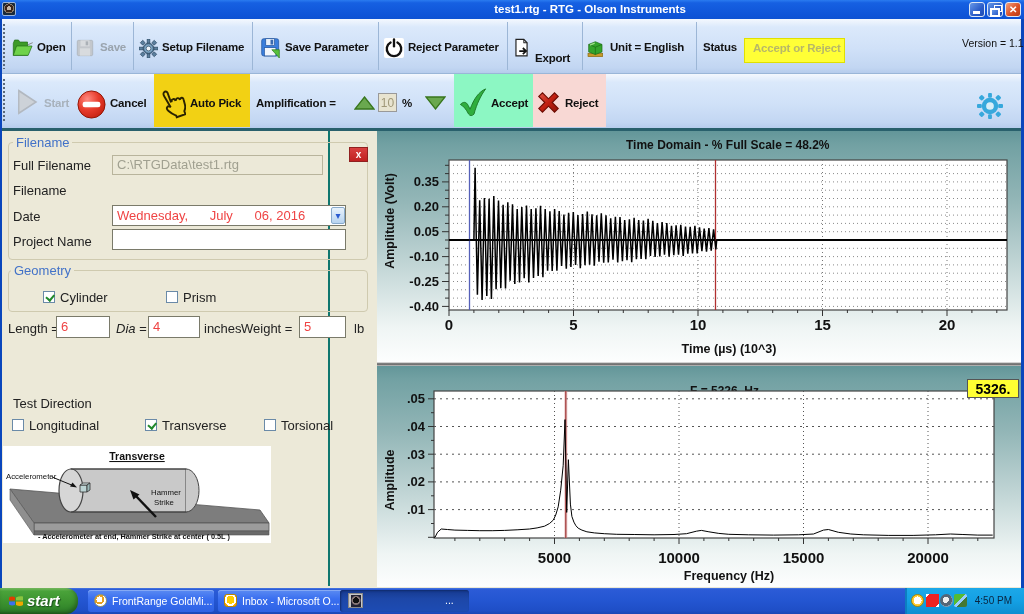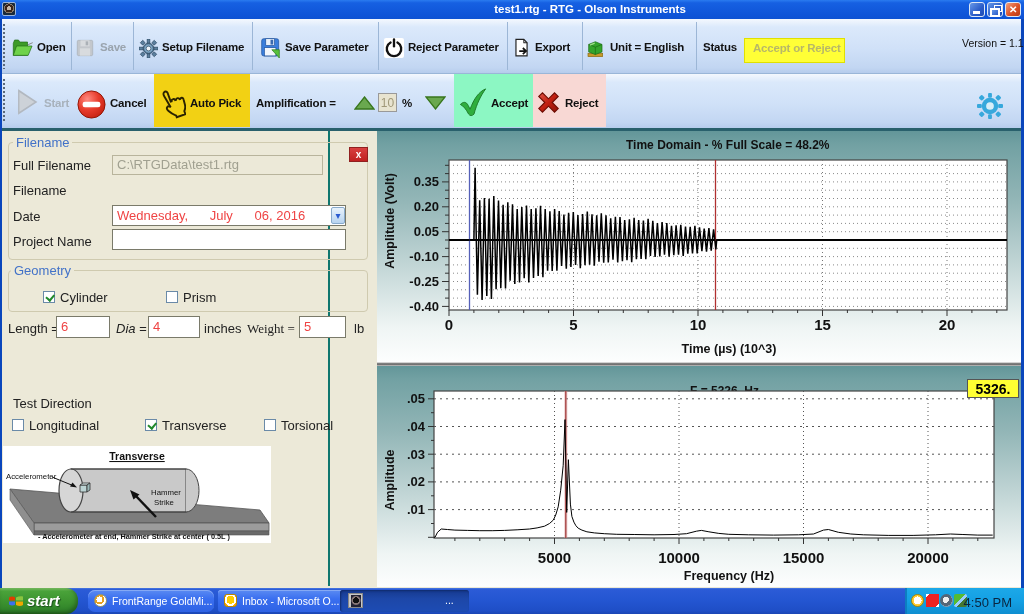--- a/index.html
+++ b/index.html
@@ -58,21 +58,21 @@
   background:linear-gradient(#4b79e0 0%, #2b5bd7 6%, #2456d2 45%, #1e4ec6 88%, #1a46b4 100%); }
 #startbtn { left:0; top:588px; width:78px; height:26px; border-radius:0 12px 12px 0;
   background:linear-gradient(#7bbf63 0%, #4aa33a 12%, #3d9430 50%, #2f822a 90%, #27711f 100%);
   box-shadow:inset -2px -2px 4px rgba(0,0,0,.3);
 }
 #startbtn .stext { left:27px; top:4px; color:#fff; font-weight:bold; font-style:italic; font-size:15px; text-shadow:1px 1px 1px #1c4f1c; }
 .taskbtn { top:590px; height:22px; border-radius:3px; background:linear-gradient(#5b8bf2,#3a6ff0 40%,#2e62e4); color:#fff; font-size:10.5px; box-shadow:inset 0 1px 0 #85a9f5; white-space:nowrap; overflow:hidden; }
 .taskbtn.pressed { background:linear-gradient(#16398f,#1d47a8 40%,#1d4cb4); box-shadow:inset 1px 1px 2px #102a6a; }
 #tray { left:905px; top:588px; width:119px; height:26px;
   background:linear-gradient(#1ca8e8 0%, #14a0e4 50%, #0f8ed0 100%); border-left:2px solid #0d7ec0; }
-#tray .time { right:12px; top:7px; color:#0a2540; font-size:13px; position:absolute; }
+#tray .time { right:12px; top:7px; color:#0a2540; font-size:10px; position:absolute; }
 </style>
 </head>
 <body>
 
 <div id="titlebar" class="abs">
   <div class="ticon abs"></div>
   <div class="ttext abs">test1.rtg - RTG - Olson Instruments</div>
   <div id="btn-min" class="wbtn abs"></div>
   <div id="btn-max" class="wbtn abs"></div>
   <div id="btn-close" class="wbtn abs"></div>
@@ -128,21 +128,21 @@
         <path d="M9.5 6.5 A10.5 10.5 0 1 0 19.5 6.5" fill="none" stroke="#111" stroke-width="3.4" stroke-linecap="round"></path>
         <line x1="14.5" y1="2" x2="14.5" y2="12" stroke="#111" stroke-width="3.4" stroke-linecap="round"></line>
       </svg></div>
   <div class="tlabel abs" style="left:406px;top:22px;">Reject Parameter</div>
   <div class="tsep abs" style="left:505px;"></div>
   <div class="abs" id="ic-export" style="left:512px;top:19px;width:17px;height:20px;"><svg width="17" height="20" viewBox="0 0 26 29" preserveAspectRatio="none">
         <path d="M3 2 L15 2 L20 7 L20 26 L3 26 Z" fill="#fff" stroke="#222" stroke-width="1.8"></path>
         <path d="M15 2 L15 7 L20 7" fill="none" stroke="#222" stroke-width="1.5"></path>
         <path d="M8 19 L17 19 M13.5 14.5 L18.5 19 L13.5 23.5" fill="none" stroke="#111" stroke-width="2.6"></path>
       </svg></div>
-  <div class="tlabel abs" style="left:533px;top:22px;">Export</div>
+  <div class="tlabel abs" style="left:533px;top:33px;">Export</div>
   <div class="tsep abs" style="left:580px;"></div>
   <div class="abs" id="ic-unit" style="left:584px;top:20px;width:20px;height:19px;"><svg width="20" height="19" viewBox="0 0 30 28" preserveAspectRatio="none">
         <rect x="3" y="21" width="22" height="5" fill="#c89a28" stroke="#8a6a10"></rect>
         <path d="M4 8 L14 4 L24 8 L24 19 L14 23 L4 19 Z" fill="#35a52c" stroke="#1a6a14"></path>
         <path d="M4 8 L14 12 L24 8" fill="none" stroke="#1a6a14"></path>
         <path d="M14 12 L14 23" stroke="#1a6a14"></path>
         <path d="M6 9 L13 6" stroke="#9fe08a" stroke-width="2"></path>
       </svg></div>
   <div class="tlabel abs" style="left:608px;top:22px;">Unit&nbsp;=&nbsp;English</div>
   <div class="tsep abs" style="left:694px;"></div>
@@ -239,21 +239,21 @@
   <div class="cb on abs" style="left:41px;top:160px;"></div>
   <div class="lbl abs" style="left:58px;top:159px;">Cylinder</div>
   <div class="cb abs" style="left:164px;top:160px;"></div>
   <div class="lbl abs" style="left:181px;top:159px;">Prism</div>
 
   <div class="lbl abs" style="left:6px;top:190px;">Length =</div>
   <div class="inp abs" style="left:54px;top:185px;width:54px;height:22px;line-height:20px;padding-left:4px;">6</div>
   <div class="lbl abs" style="left:114px;top:190px;font-style:italic;">Dia =</div>
   <div class="inp abs" style="left:146px;top:185px;width:52px;height:22px;line-height:20px;padding-left:4px;">4</div>
   <div class="lbl abs" style="left:202px;top:190px;">inches</div>
-  <div class="lbl abs" style="left:245px;top:190px;font-family:Liberation Serif, serif;">Weight =</div>
+  <div class="lbl abs" style="left:239px;top:190px;">Weight =</div>
   <div class="inp abs" style="left:297px;top:185px;width:47px;height:22px;line-height:20px;padding-left:4px;">5</div>
   <div class="lbl abs" style="left:352px;top:190px;">lb</div>
 
   <div class="lbl abs" style="left:11px;top:265px;">Test Direction</div>
   <div class="cb abs" style="left:10px;top:288px;"></div>
   <div class="lbl abs" style="left:27px;top:287px;">Longitudinal</div>
   <div class="cb on abs" style="left:143px;top:288px;"></div>
   <div class="lbl abs" style="left:160px;top:287px;">Transverse</div>
   <div class="cb abs" style="left:262px;top:288px;"></div>
   <div class="lbl abs" style="left:279px;top:287px;">Torsional</div>
@@ -459,21 +459,21 @@
 <div id="taskbar" class="abs"></div>
 <div id="startbtn" class="abs">
   <div class="abs" id="xplogo" style="left:8px;top:5px;width:16px;height:16px;"><svg width="16" height="16" viewBox="0 0 16 16">
         <path d="M1 4.5 C3 3.2 5 3.4 7 4.2 L7 7.5 L1 7.5 Z" fill="#e03c00"></path>
         <path d="M8 4.4 C10.5 3.2 13 2.8 15 3.6 L15 7.5 L8 7.5 Z" fill="#8bc53f"></path>
         <path d="M1 8.5 L7 8.5 L7 11.8 C5 12.8 3 12.8 1 11.5 Z" fill="#3b6ff0"></path>
         <path d="M8 8.5 L15 8.5 L15 12 C13 13.4 10.5 13.2 8 12 Z" fill="#f0a800"></path>
       </svg></div>
   <div class="stext abs">start</div>
 </div>
-<div class="taskbtn abs" style="left:88px;width:126px;border-radius:7px;">
+<div class="taskbtn abs" style="left:88px;width:126px;">
   <span class="abs" style="left:6px;top:4px;width:13px;height:13px;border-radius:50%;background:radial-gradient(circle at 40% 40%,#fff 0 3px,#e8a020 3px 5px,#fff 5px);border:1px solid #996;"></span>
   <span class="abs" style="left:24px;top:5px;">FrontRange GoldMi...</span>
 </div>
 <div class="taskbtn abs" style="left:218px;width:126px;">
   <span class="abs" style="left:6px;top:4px;width:13px;height:13px;border-radius:3px;background:radial-gradient(circle at 50% 45%,#fc0 0 4px,#fff 4px 6px,#fa0 6px);border:1px solid #b80;"></span>
   <span class="abs" style="left:24px;top:5px;">Inbox - Microsoft O...</span>
 </div>
 <div class="taskbtn pressed abs" style="left:340px;width:129px;">
   <span class="abs" style="left:8px;top:3px;width:15px;height:15px;background:#c8c8c8;border:1px solid #888;">
       <span class="abs" style="left:2px;top:1px;width:10px;height:12px;background:radial-gradient(circle at 50% 45%,#111 0 3px,#877 3px 4px,#223 5px);"></span>

